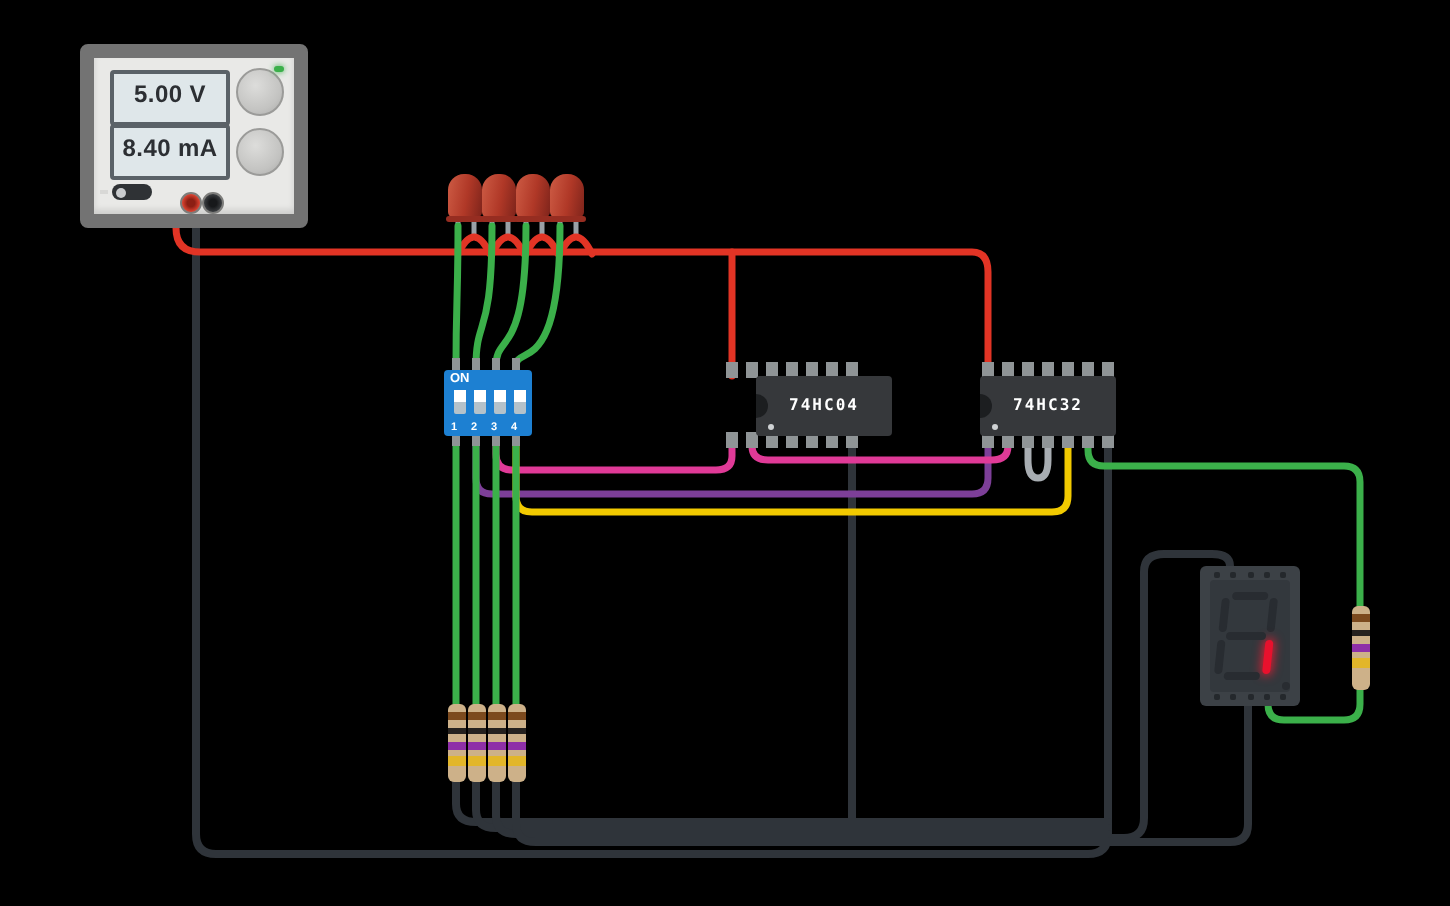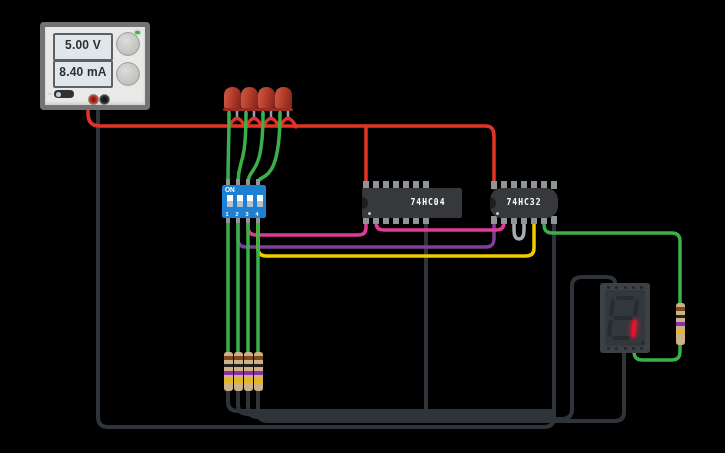--- a/index.html
+++ b/index.html
@@ -3,21 +3,21 @@
 <meta charset="utf-8">
 <style>
   html,body{margin:0;padding:0;background:#000;}
   #canvas{position:relative;width:725px;height:453px;background:#000;overflow:hidden;
           font-family:"Liberation Sans", sans-serif;}
   #wires{position:absolute;left:0;top:0;z-index:1;}
   .comp{position:absolute;z-index:2;}
 
   
   .psu{left:40px;top:22px;width:100px;height:78px;background:var(--psu-body);
-       border:5px solid #737373;border-radius:4px;box-shadow:inset 0 -2px 3px rgba(0,0,0,.12);}
+       border:7px solid #737373;border-radius:4px;box-shadow:inset 0 -2px 3px rgba(0,0,0,.12);}
   .psu-screen{position:absolute;left:8px;width:56px;height:24px;background:var(--psu-screen);
        border:2px solid #5a6268;border-radius:2px;color:#2c2f33;font-weight:bold;
        font-size:12px;text-align:center;line-height:20px;letter-spacing:.2px;}
   .screen-v{top:6px;} .screen-a{top:33px;}
   .knob{position:absolute;left:71px;width:22px;height:22px;border-radius:50%;
        background:radial-gradient(circle at 40% 35%, #dddddb, #c3c3c1 65%, #a9a9a7);
        border:1px solid #9b9b99;}
   .knob1{top:5px;} .knob2{top:35px;}
   .psu-led{position:absolute;right:5px;top:4px;width:5px;height:3px;border-radius:2px;
        background:var(--wire-green);box-shadow:0 0 3px var(--wire-green);}
@@ -46,21 +46,21 @@
   .dip-nums span{width:10px;text-align:center;color:#fff;font-size:5.5px;font-weight:bold;}
 
   
   .ic{width:68px;height:30px;background:var(--ic-body);border-radius:2px;top:188px;
       color:#fff;font-family:"DejaVu Sans Mono", monospace;font-size:8px;font-weight:bold;
       text-align:center;line-height:30px;letter-spacing:1px;}
   .ic::before{content:"";position:absolute;left:0;top:9px;width:6px;height:12px;
       border-radius:0 8px 8px 0;background:#1c1e20;}
   .ic::after{content:"";position:absolute;left:6px;bottom:3px;width:3px;height:3px;
       border-radius:50%;background:#cfd2d4;}
-  .ic1{left:362px;padding-left:32px;} .ic2{left:490px;border-radius:12px;}
+  .ic1{left:378px;} .ic2{left:490px;}
 
   
   .res{width:9px;background:var(--resistor-tan);border-radius:3px;}
   .res .band{position:absolute;left:0;right:0;}
   .b1{top:4px;height:4px;background:var(--band-brown);}
   .b2{top:12px;height:3px;background:var(--band-black);}
   .b3{top:19px;height:4px;background:var(--band-violet);}
   .b4{top:26px;height:5px;background:var(--band-gold);}
   .res-v{top:352px;height:39px;}
   .r1{left:223.5px;} .r2{left:233.5px;} .r3{left:243.5px;} .r4{left:253.5px;}

